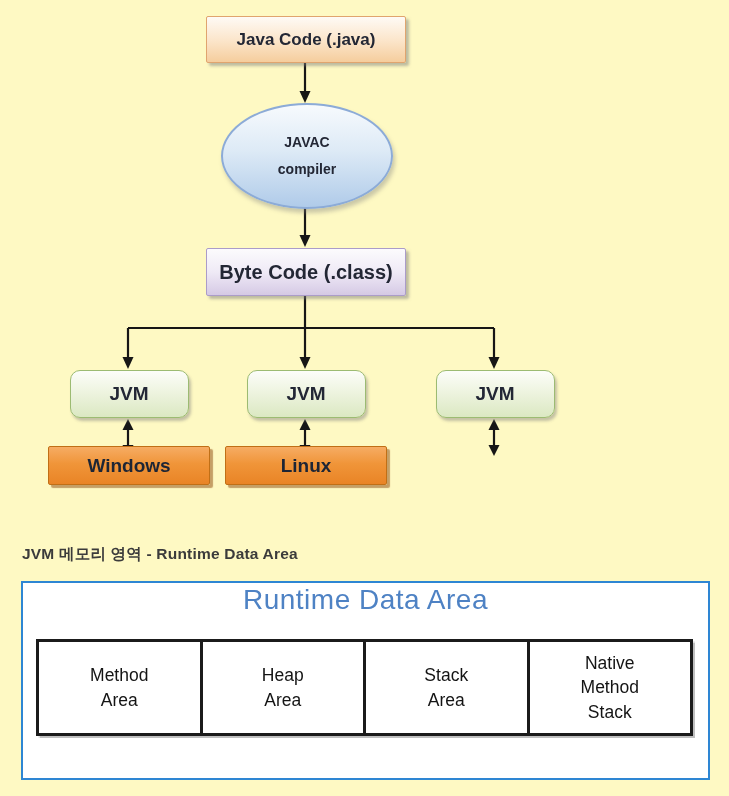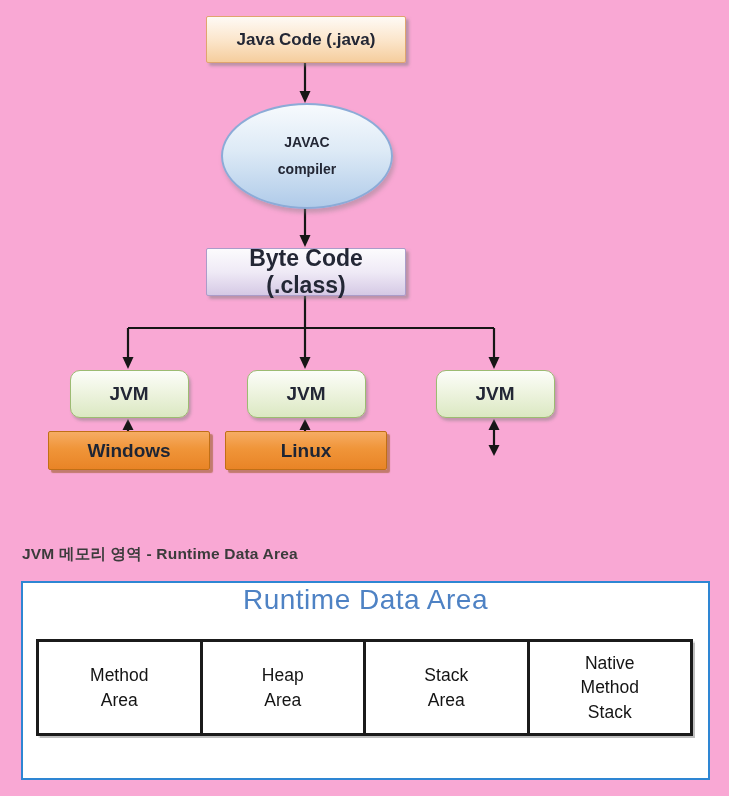--- a/index.html
+++ b/index.html
@@ -1,51 +1,51 @@
 <!DOCTYPE html>
 <html><head>
 <meta charset="utf-8">
 <style>
   html,body{margin:0;padding:0;background:#ffffff;}
   .canvas{
-    position:relative;width:729px;height:796px;background:#f9a8d4;
+    position:relative;width:729px;height:796px;background:#fef9c3;
     font-family:"Liberation Sans",sans-serif;overflow:hidden;
   }
   
   .node{
     position:absolute;display:flex;align-items:center;justify-content:center;
     text-align:center;color:#232735;font-weight:600;white-space:pre-line;
   }
   .box-java{
     left:206px;top:16px;width:198px;height:45px;font-size:17px;
     background:linear-gradient(180deg,#fefaf5 0%,#fbe4c8 55%,#f5cd9d 100%);
     border:1.6px solid #e0a46e;border-radius:2px;
     box-shadow:3px 3px 3px rgba(125,125,125,.5);
   }
   .ellipse-javac{
     left:221px;top:103px;width:168px;height:102px;font-size:14px;line-height:1.9;
     background:linear-gradient(180deg,#f7fafd 0%,#ddeaf6 45%,#b0cbe9 100%);
     border:2px solid #8cabd7;border-radius:50%;
     box-shadow:2px 4px 4px rgba(125,125,125,.4);
   }
   .box-byte{
-    left:206px;top:248px;width:198px;height:46px;font-size:23px;
+    left:206px;top:248px;width:198px;height:46px;font-size:20px;
     background:linear-gradient(180deg,#fcfbfd 0%,#efeaf6 50%,#d5c9e5 100%);
     border:1.6px solid #ab9cc9;border-radius:2px;
     box-shadow:3px 3px 3px rgba(125,125,125,.5);
   }
   .box-jvm{
     top:370px;width:117px;height:46px;font-size:19px;
     background:linear-gradient(180deg,#fcfdf9 0%,#eef4e0 45%,#dbe8c2 100%);
     border:1.8px solid #9cbb72;border-radius:10px;
     box-shadow:2px 3px 3px rgba(125,125,125,.45);
   }
   .jvm-1{left:69.5px}.jvm-2{left:246.5px}.jvm-3{left:435.5px}
   .box-os{
-    top:431px;width:160px;height:37px;font-size:19px;color:#1d2535;
+    top:446px;width:160px;height:37px;font-size:19px;color:#1d2535;
     background:linear-gradient(180deg,#f6ac64 0%,#f09539 45%,#e98426 100%);
     border:1.6px solid #c06f16;border-radius:2px;
     box-shadow:3px 3px 1px rgba(150,85,25,.55);
   }
   .os-1{left:48px}.os-2{left:225px}.os-3{left:414px}
   .connectors{position:absolute;left:0;top:0;pointer-events:none;}
   .connectors line{stroke:#161616;stroke-width:2.2;}
   .connectors polygon{fill:#161616;}
 
   

